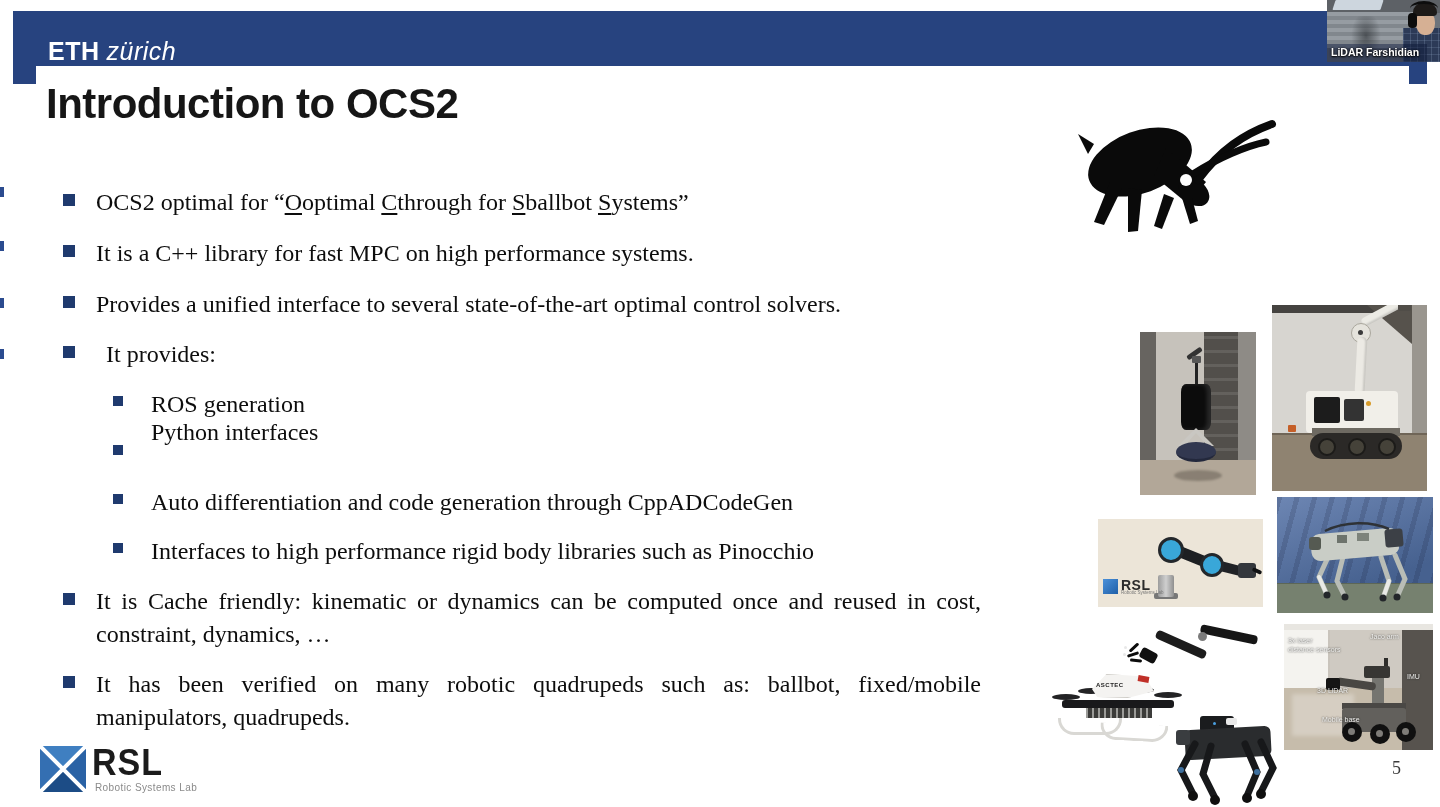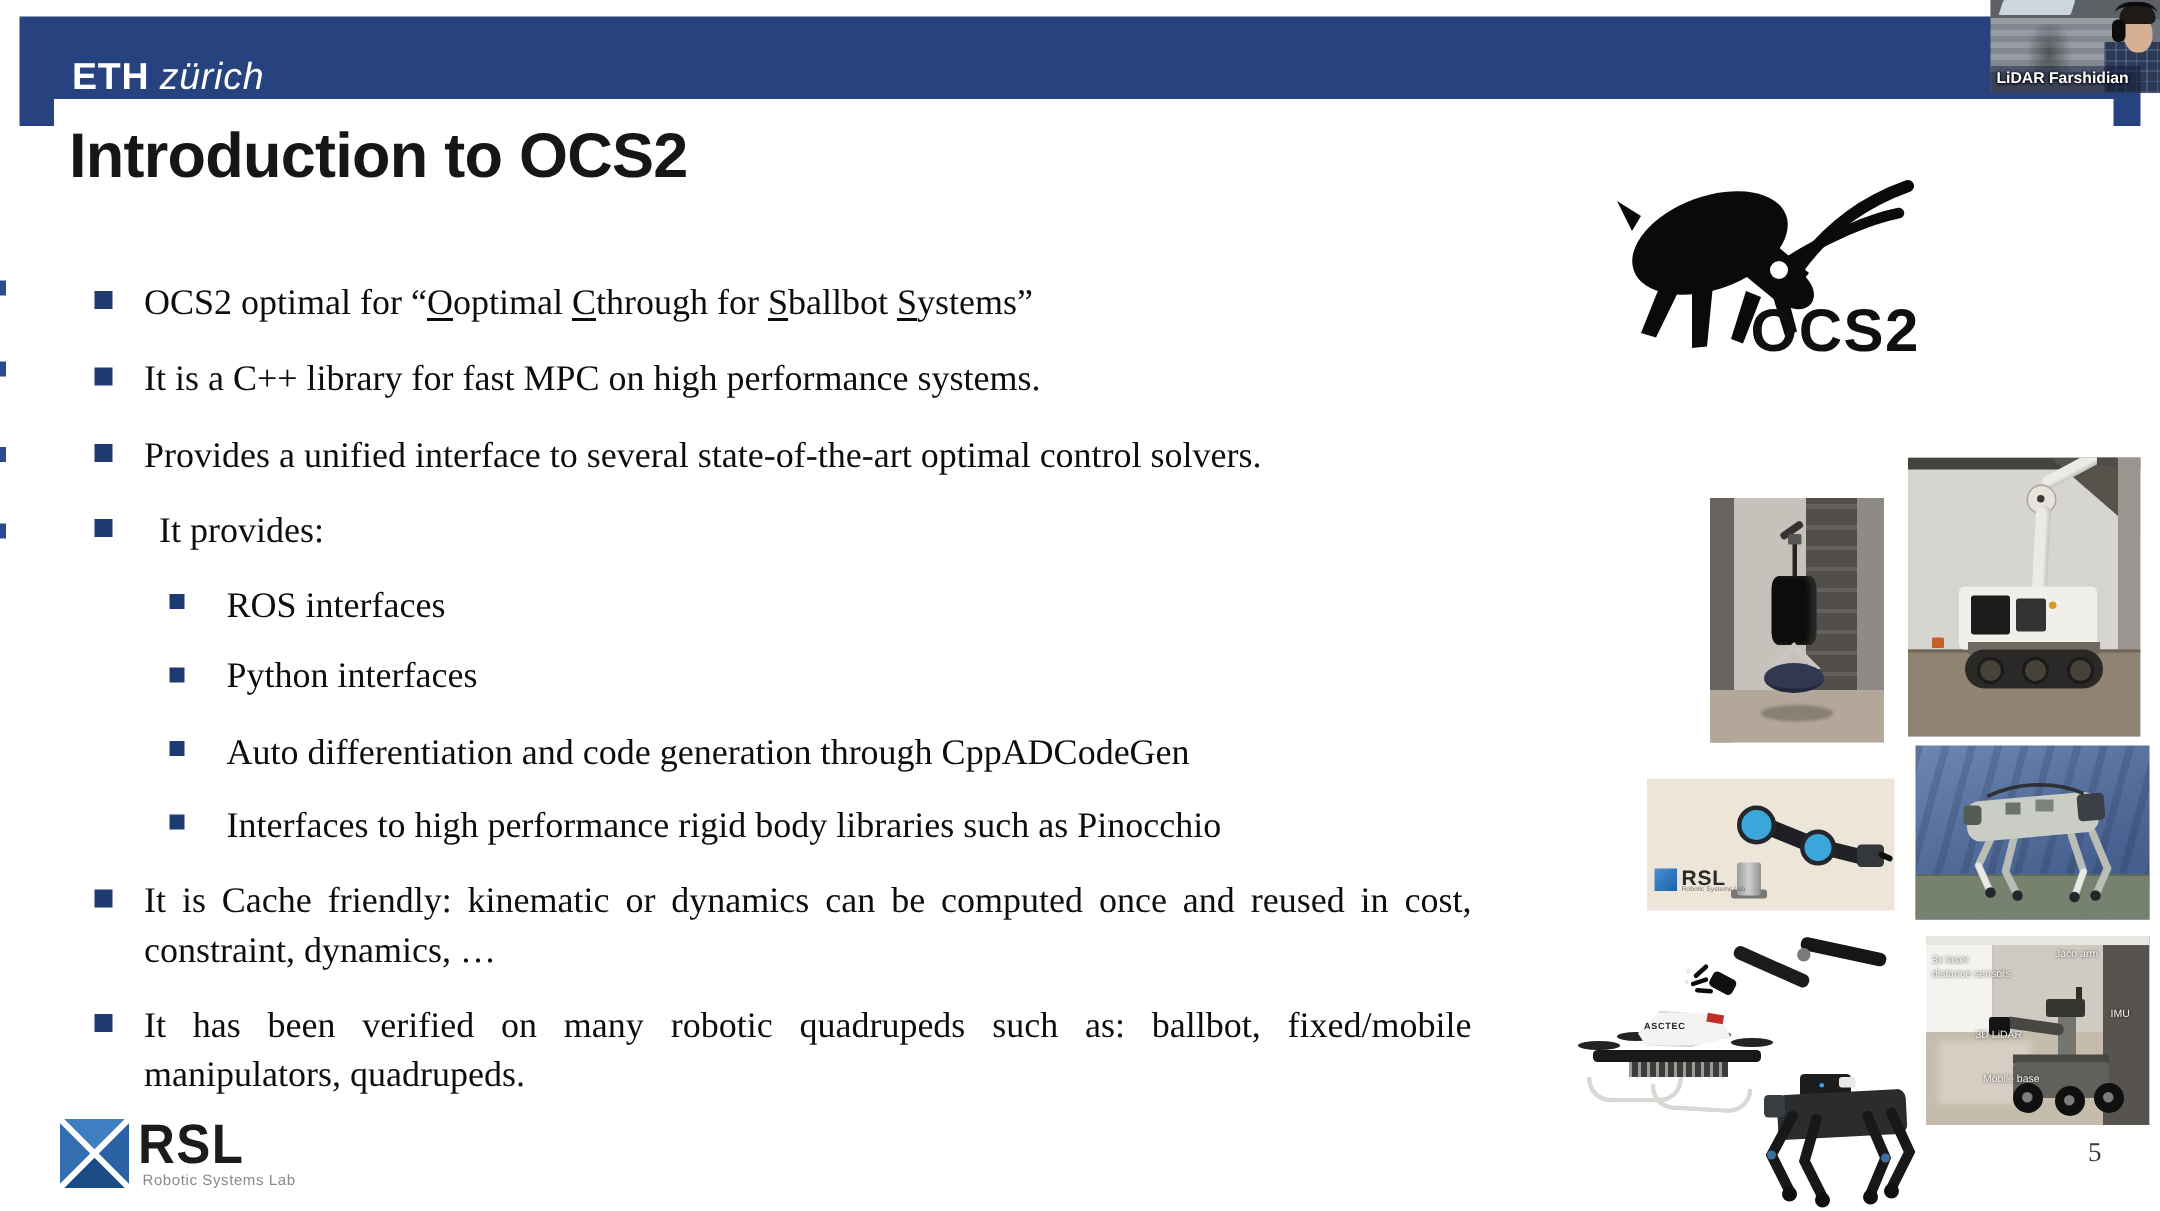--- a/index.html
+++ b/index.html
@@ -201,24 +201,24 @@
 <div class="abs bullet-sq" style="left:63px;top:245px"></div>
 <div class="abs btext" style="left:96px;top:237px">It is a C++ library for fast MPC on high performance systems.</div>
 
 <div class="abs bullet-sq" style="left:63px;top:296px"></div>
 <div class="abs btext" style="left:96px;top:288px">Provides a unified interface to several state-of-the-art optimal control solvers.</div>
 
 <div class="abs bullet-sq" style="left:63px;top:346px"></div>
 <div class="abs btext" style="left:106px;top:338px">It provides:</div>
 
 <div class="abs bullet-sq l2" style="left:113px;top:396px"></div>
-<div class="abs btext" style="left:151px;top:388px">ROS interfaces</div>
+<div class="abs btext" style="left:151px;top:388px">ROS generation</div>
 
 <div class="abs bullet-sq l2" style="left:113px;top:445px"></div>
-<div class="abs btext" style="left:151px;top:435px">Python interfaces</div>
+<div class="abs btext" style="left:151px;top:416px">Python interfaces</div>
 
 <div class="abs bullet-sq l2" style="left:113px;top:494px"></div>
 <div class="abs btext" style="left:151px;top:486px">Auto differentiation and code generation through CppADCodeGen</div>
 
 <div class="abs bullet-sq l2" style="left:113px;top:543px"></div>
 <div class="abs btext" style="left:151px;top:535px">Interfaces to high performance rigid body libraries such as Pinocchio</div>
 
 <div class="abs bullet-sq" style="left:63px;top:593px"></div>
 <div class="abs btext wrap" style="left:96px;top:585px">It is Cache friendly: kinematic or dynamics can be computed once and reused in cost, constraint, dynamics, …</div>
 
@@ -234,21 +234,20 @@
       <path d="M150,84 C172,54 196,38 224,28" stroke="#0a0a0a" stroke-width="8" fill="none" stroke-linecap="round"></path>
       <path d="M145,78 C170,62 198,50 218,46" stroke="#0a0a0a" stroke-width="7" fill="none" stroke-linecap="round"></path>
       <path d="M62,86 L46,126 L56,129 L74,92 Z"></path>
       <path d="M80,92 L80,136 L90,135 L94,94 Z"></path>
       <path d="M116,98 L106,130 L114,133 L126,102 Z"></path>
       <path d="M134,102 L142,128 L150,125 L144,102 Z"></path>
       <path d="M46,48 L30,38 L40,58 Z"></path>
     </g>
     <circle cx="138" cy="84" r="6" fill="#ffffff"></circle>
   </svg>
-  <div class="abs ocs2-text">OCS2</div>
 </div>
 
 <div class="abs photo ballbot">
   <div class="abs bb-mid"></div>
   <div class="abs bb-pillar"></div>
   <div class="abs bb-door"></div>
   <div class="abs bb-right"></div>
   <div class="abs bb-floor"></div>
   <div class="abs bb-shadow"></div>
   <div class="abs bb-stub"></div>

